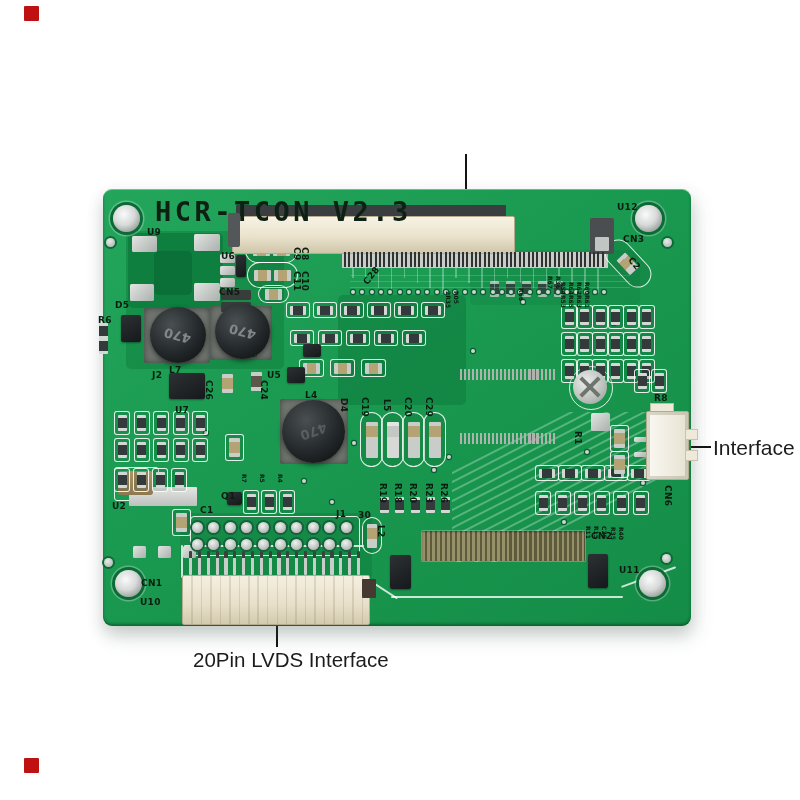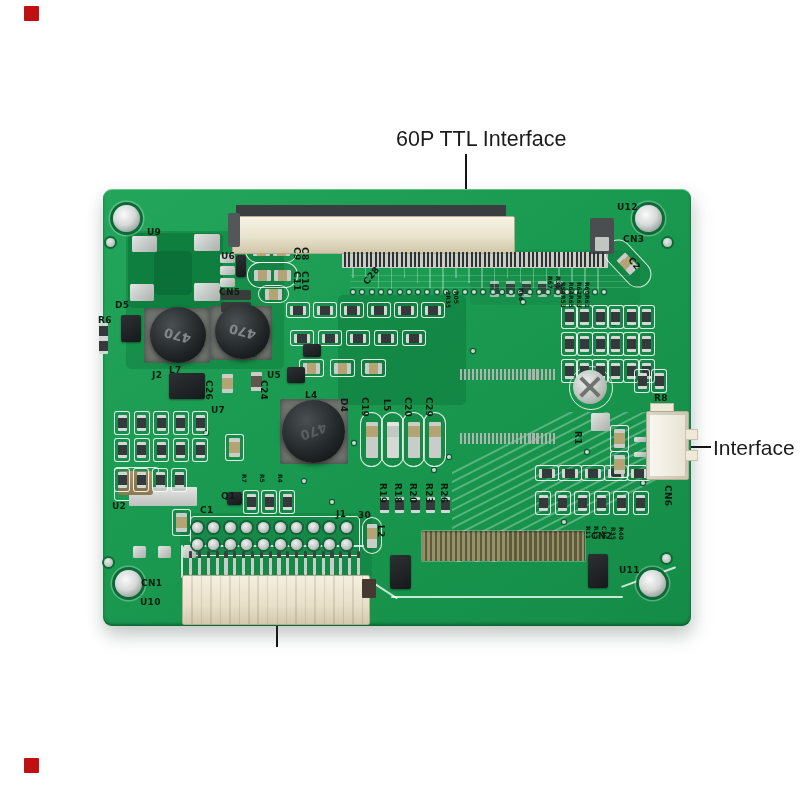--- a/index.html
+++ b/index.html
@@ -51,35 +51,36 @@
   .ind span{color:#818889;font:bold 13px "DejaVu Sans",sans-serif;transform:rotate(195deg);display:block}
 </style>
 </head>
 <body>
 
 <div class="stage">
 
   <div class="red-mark" style="left:24px;top:6px"></div>
   <div class="red-mark" style="left:24px;top:758px"></div>
 
-  <div class="note" style="left:396px;top:127px;font-size:21.5px">60P TTL Interface</div>
   <div class="note-line" style="left:465px;top:154px;width:2px;height:54px"></div>
   <div class="note" style="left:713px;top:436px;font-size:21px">Interface</div>
   <div class="note-line" style="left:688px;top:446px;width:23px;height:2px"></div>
+  <div class="note" style="left:193px;top:648px;font-size:20.5px">20Pin LVDS Interface</div>
   <div class="note-line" style="left:276px;top:620px;width:2px;height:27px"></div>
 
   <div class="pcb" id="pcb">
 
     <div class="patch" style="left:23px;top:42px;width:158px;height:138px;background:rgba(13,125,60,.5)"></div>
     <div class="patch" style="left:25px;top:44px;width:95px;height:75px;background:#0e7f3f"></div>
     <div class="patch" style="left:51px;top:62px;width:38px;height:44px;background:#0b7038"></div>
     <div class="patch" style="left:235px;top:106px;width:128px;height:110px;background:rgba(10,105,52,.35)"></div>
     <div class="patch" style="left:77px;top:324px;width:192px;height:68px;background:rgba(8,95,45,.22)"></div>
     <div class="patch" style="left:367px;top:61px;width:170px;height:55px;background:rgba(12,120,58,.25)"></div>
 
+    <div class="title" style="left:52px;top:7px">HCR-TCON V2.3</div>
 
     <div style="left:133px;top:16px;width:270px;height:12px;background:#3a3e40;border-radius:1px;z-index:5"></div>
     <div class="conn-cream" style="left:129px;top:27px;width:281px;height:36px"></div>
     <div style="left:125px;top:24px;width:12px;height:34px;background:#53575a;border-radius:2px;z-index:5"></div>
     <div style="left:487px;top:29px;width:24px;height:36px;background:#4a4e50;border-radius:2px;z-index:5"></div>
     <div style="left:492px;top:48px;width:14px;height:14px;background:#c2c6c2;border-radius:1px;z-index:6"></div>
     <div style="left:239px;top:63px;width:266px;height:16px;background:#caccc6;z-index:4" id="ttlPinBase"></div>
 
     <div class="wl" style="left:81px;top:356px;width:180px;height:1.6px"></div>
     <div class="wl" style="left:78px;top:356px;width:1.6px;height:33px"></div>
@@ -138,21 +139,21 @@
       <div class="silk" style="position: absolute; left: 118px; top: 62px;">U6</div>
       <div class="silk" style="position: absolute; left: 116px; top: 98px;">CN5</div>
       <div class="silk" style="position: absolute; left: 199px; top: 58px; transform: rotate(90deg); transform-origin: 0px 0px;">C9</div>
       <div class="silk" style="position: absolute; left: 207px; top: 58px; transform: rotate(90deg); transform-origin: 0px 0px;">C8</div>
       <div class="silk" style="position: absolute; left: 199px; top: 82px; transform: rotate(90deg); transform-origin: 0px 0px;">C11</div>
       <div class="silk" style="position: absolute; left: 207px; top: 82px; transform: rotate(90deg); transform-origin: 0px 0px;">C10</div>
       <div class="silk" style="position: absolute; left: 12px; top: 111px;">D5</div>
       <div class="silk" style="position: absolute; left: -5px; top: 126px;">R6</div>
       <div class="silk" style="position: absolute; left: 49px; top: 181px;">J2</div>
       <div class="silk" style="position: absolute; left: 66px; top: 176px;">L7</div>
-      <div class="silk" style="position: absolute; left: 72px; top: 216px; margin-left: 36px;">U7</div>
+      <div class="silk" style="position: absolute; left: 72px; top: 216px;">U7</div>
       <div class="silk" style="position: absolute; left: 111px; top: 191px; transform: rotate(90deg); transform-origin: 0px 0px;">C26</div>
       <div class="silk" style="position: absolute; left: 166px; top: 191px; transform: rotate(90deg); transform-origin: 0px 0px;">C24</div>
       <div class="silk" style="position: absolute; left: 164px; top: 181px;">U5</div>
       <div class="silk" style="position: absolute; left: 202px; top: 201px;">L4</div>
       <div class="silk" style="position: absolute; left: 246px; top: 209px; transform: rotate(90deg); transform-origin: 0px 0px;">D4</div>
       <div class="silk" style="position: absolute; left: 267px; top: 208px; transform: rotate(90deg); transform-origin: 0px 0px;">C19</div>
       <div class="silk" style="position: absolute; left: 289px; top: 210px; transform: rotate(90deg); transform-origin: 0px 0px;">L5</div>
       <div class="silk" style="position: absolute; left: 310px; top: 208px; transform: rotate(90deg); transform-origin: 0px 0px;">C20</div>
       <div class="silk" style="position: absolute; left: 331px; top: 208px; transform: rotate(90deg); transform-origin: 0px 0px;">C29</div>
       <div class="silk" style="position: absolute; left: 285px; top: 294px; transform: rotate(90deg); transform-origin: 0px 0px;">R19</div>

